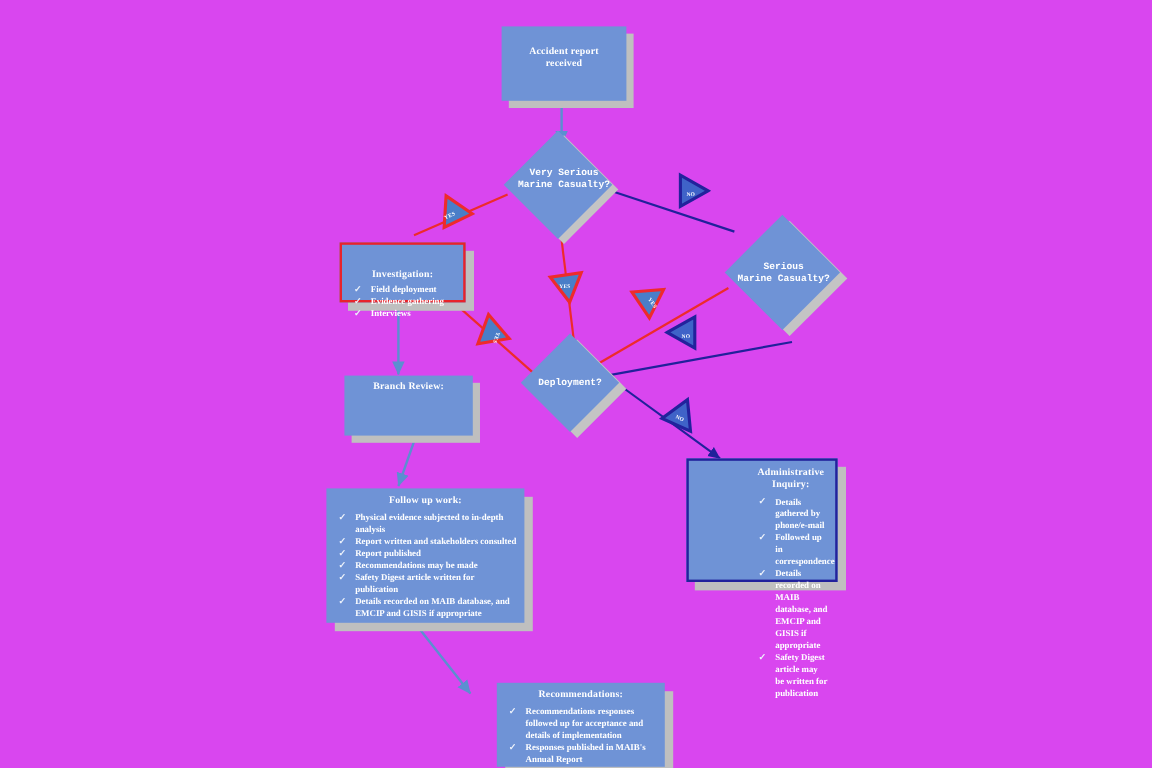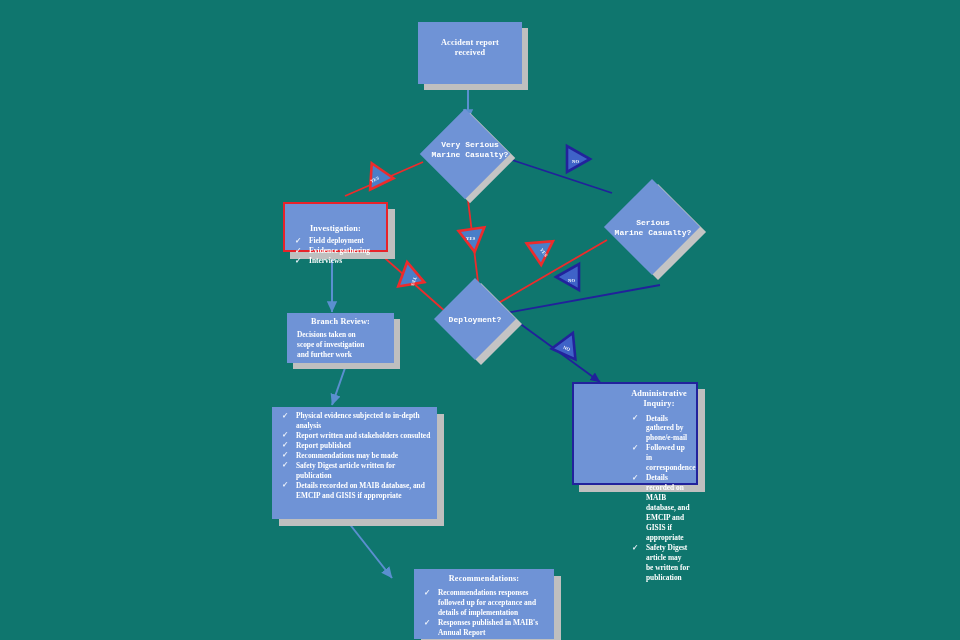--- a/index.html
+++ b/index.html
@@ -10,21 +10,21 @@
   body {
     width: 960px;
     height: 640px;
     font-family: "Liberation Serif", "DejaVu Serif", serif;
     overflow: hidden;
   }
   #canvas {
     position: relative;
     width: 960px;
     height: 640px;
-    background: #0f766e;
+    background: #d946ef;
   }
   #wires {
     position: absolute;
     left: 0;
     top: 0;
     width: 960px;
     height: 640px;
     pointer-events: none;
   }
 
@@ -217,29 +217,27 @@
           <li><span class="tick">✓</span><span>Interviews</span></li>
         </ul>
       </div>
     </div>
   </div>
 
   <div class="node" style="left:287px; top:313px; width:114px; height:62px;">
     <div class="shadow" style="left:6px; top:6px; width:107px; height:50px;"></div>
     <div class="boxfill" style="left:0; top:0; width:107px; height:50px;">
       <div class="box-title" style="padding-top:4px;">Branch Review:</div>
-      <div class="box-body plain" style="white-space:pre-line; padding-top:3px;">Decisions taken on
-scope of investigation
-and further work</div>
     </div>
   </div>
 
   <div class="node" style="left:272px; top:407px; width:175px; height:125px;">
     <div class="shadow" style="left:7px; top:7px; width:165px; height:112px;"></div>
     <div class="boxfill" style="left:0; top:0; width:165px; height:112px;">
+      <div class="box-title" style="padding-top:5px;">Follow up work:</div>
       <div class="box-body" style="padding-top:4px;">
         <ul class="blist">
           <li><span class="tick">✓</span><span>Physical evidence subjected to in-depth analysis</span></li>
           <li><span class="tick">✓</span><span>Report written and stakeholders consulted</span></li>
           <li><span class="tick">✓</span><span>Report published</span></li>
           <li><span class="tick">✓</span><span>Recommendations may be made</span></li>
           <li><span class="tick">✓</span><span>Safety Digest article written for publication</span></li>
           <li><span class="tick">✓</span><span>Details recorded on MAIB database, and EMCIP and GISIS if appropriate</span></li>
         </ul>
       </div>

